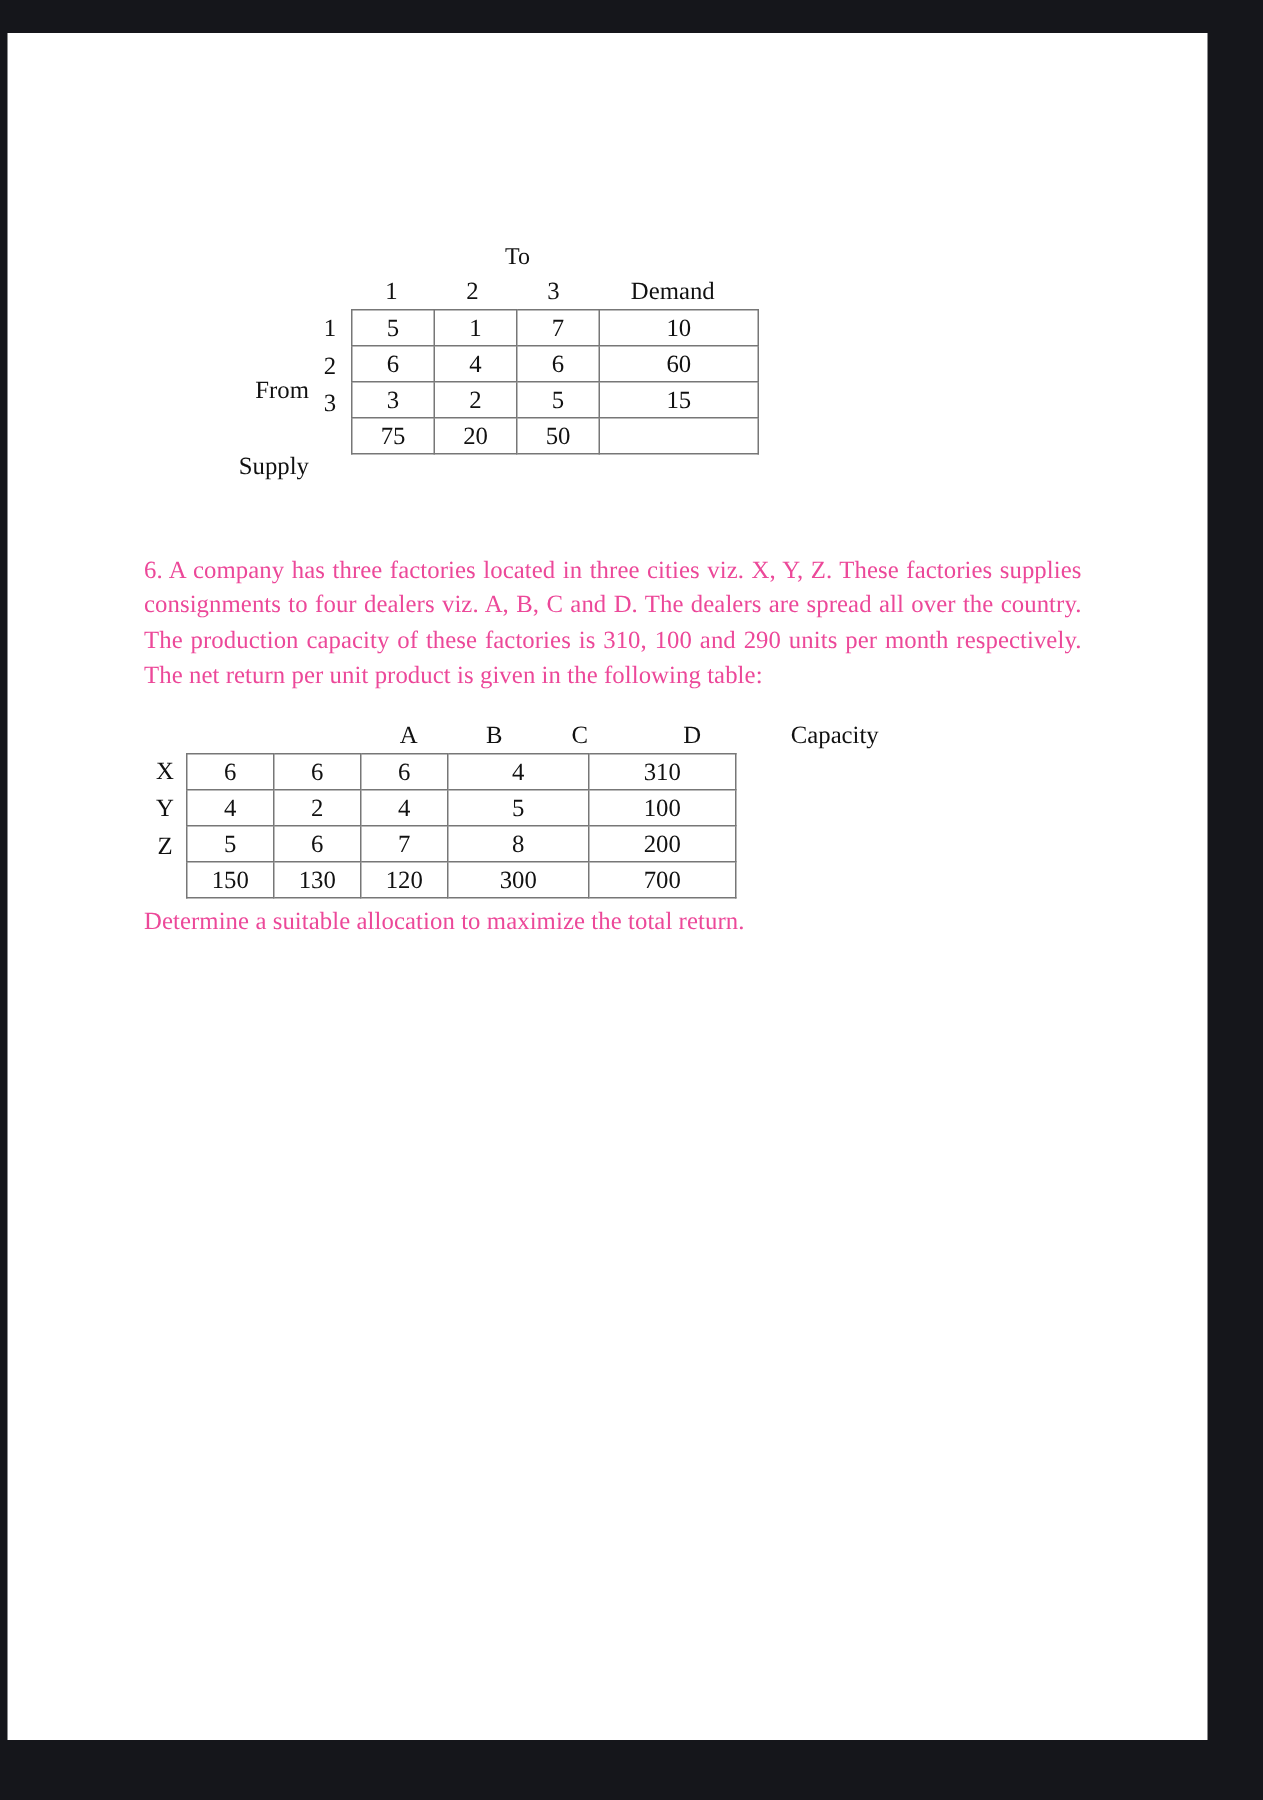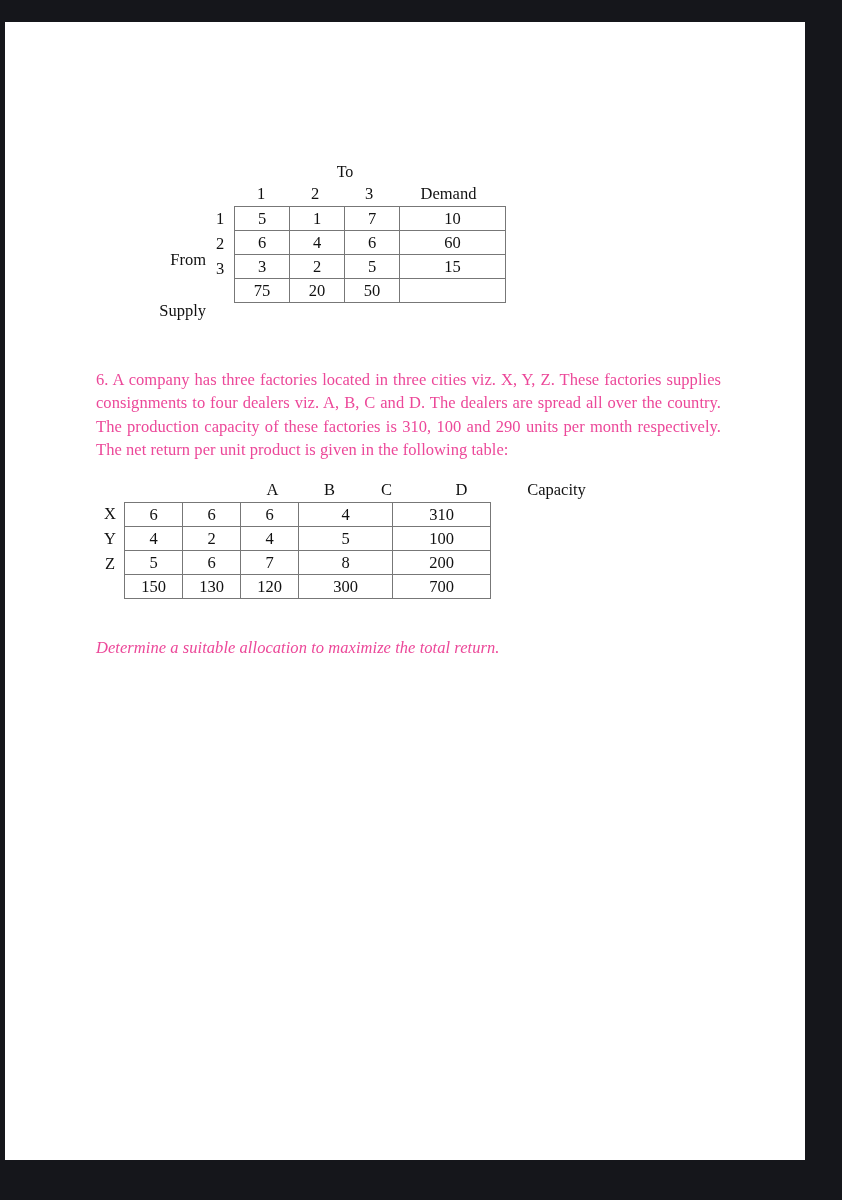--- a/index.html
+++ b/index.html
@@ -239,17 +239,17 @@
               <td class="t2-c">130</td>
               <td class="t2-c">120</td>
               <td class="t2-d">300</td>
               <td class="t2-cap">700</td>
             </tr>
           </tbody>
             </table>
         </div>
       </div>
 
-      <p class="para" style="margin-top:34px;font-style:italic;">Determine a suitable allocation to maximize the total return.</p>
+      <p class="para" style="">Determine a suitable allocation to maximize the total return.</p>
     </div>
 
   </div>
 </div>
 
 </body></html>

